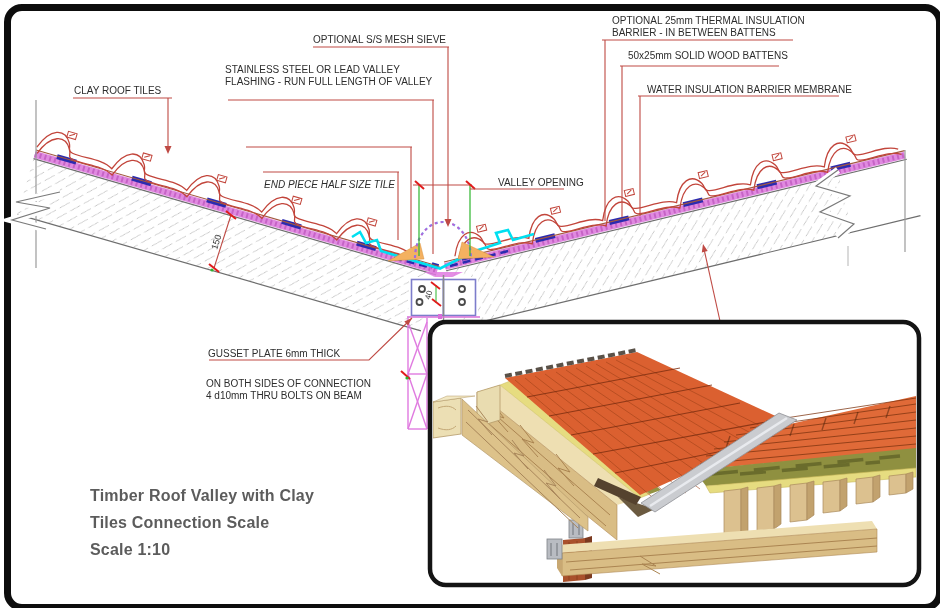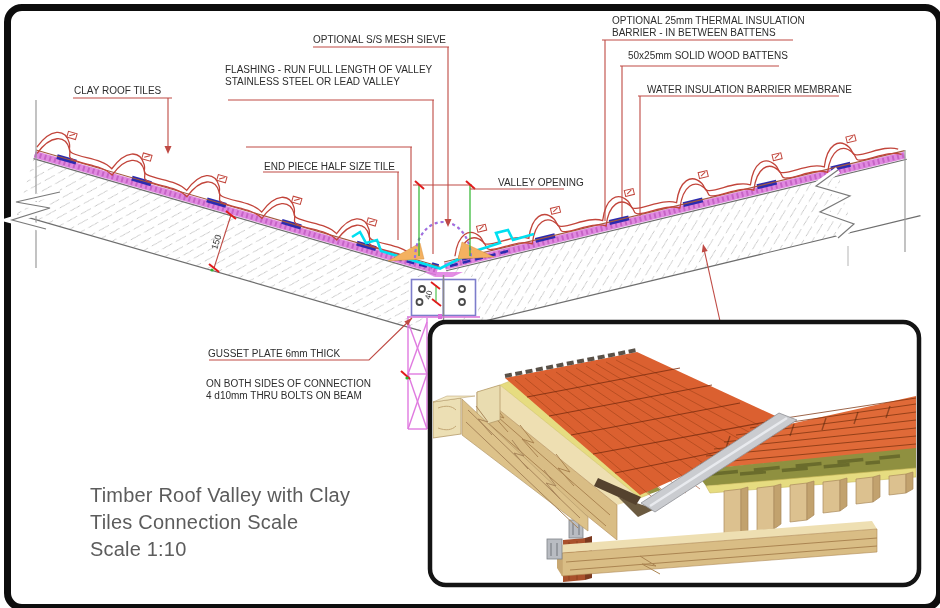--- a/index.html
+++ b/index.html
@@ -4,21 +4,21 @@
 <style>
   html,body{margin:0;padding:0;background:#ffffff;}
   .stage{position:relative;width:940px;height:608px;background:#fff;overflow:hidden;
          font-family:"Liberation Sans",sans-serif;}
   .frame{position:absolute;left:4px;top:4px;width:925px;height:593px;
          border:7px solid #0d0d0d;border-radius:18px;background:#fff;}
   svg{position:absolute;left:0;top:0;}
   .lbl{position:absolute;font-size:10px;line-height:11.5px;color:#2d2d2d;
        white-space:nowrap;z-index:5;}
   .ctr{white-space:normal;}
-  .title{position:absolute;left:90px;top:482px;font-size:20px;font-weight:normal;
+  .title{position:absolute;left:90px;top:482px;font-size:16px;font-weight:bold;
          color:#5c5c5c;line-height:27px;letter-spacing:.2px;z-index:5;}
 </style>
 </head>
 <body>
 
 <div class="stage">
   <div class="frame"></div>
 
   <svg width="940" height="608" viewBox="0 0 940 608">
     <defs>
@@ -238,24 +238,24 @@
         <polygon points="433,402 461,398 461,434 433,438" fill="#ecdfb4" stroke="#b59a6a" stroke-width=".8"></polygon>
         <path d="M438,408 c8,-3 14,-2 18,2 M438,428 c8,3 14,2 18,-2" stroke="#c3a876" stroke-width="1" fill="none"></path>
         <polygon points="433,402 447,396 475,396 461,398" fill="#f2e8c4" stroke="#b59a6a" stroke-width=".5"></polygon>
       </g>
     </g>
   </svg>
 
   <div class="lbl" style="left:74px;top:85px;">CLAY ROOF TILES</div>
   <div class="lbl ctr" style="left:313px;top:34px;width:137px;">OPTIONAL S/S MESH SIEVE</div>
   <div class="lbl ctr" style="left:225px;top:64px;width:212px;">
+    <div>STAINLESS STEEL OR LEAD VALLEY</div>
     <div>FLASHING - RUN FULL LENGTH OF VALLEY</div>
-    <div>STAINLESS STEEL OR LEAD VALLEY</div>
-  </div>
-  <div class="lbl" style="left:264px;top:161px;">END PIECE HALF SIZE TILE</div>
+  </div>
+  <div class="lbl" style="left:264px;top:179px;font-style:italic;">END PIECE HALF SIZE TILE</div>
   <div class="lbl" style="left:478px;top:177px;margin-left:20px;">VALLEY OPENING</div>
   <div class="lbl" style="left:612px;top:15px;">
     <div>OPTIONAL 25mm THERMAL INSULATION</div>
     <div>BARRIER - IN BETWEEN BATTENS</div>
   </div>
   <div class="lbl" style="left:628px;top:50px;">50x25mm SOLID WOOD BATTENS</div>
   <div class="lbl" style="left:647px;top:84px;">WATER INSULATION BARRIER MEMBRANE</div>
   <div class="lbl ctr" style="left:208px;top:348px;width:162px;">GUSSET PLATE 6mm THICK</div>
   <div class="lbl ctr" style="left:206px;top:363px;width:166px;margin-top:15px;">
     <div>ON BOTH SIDES OF CONNECTION</div>

